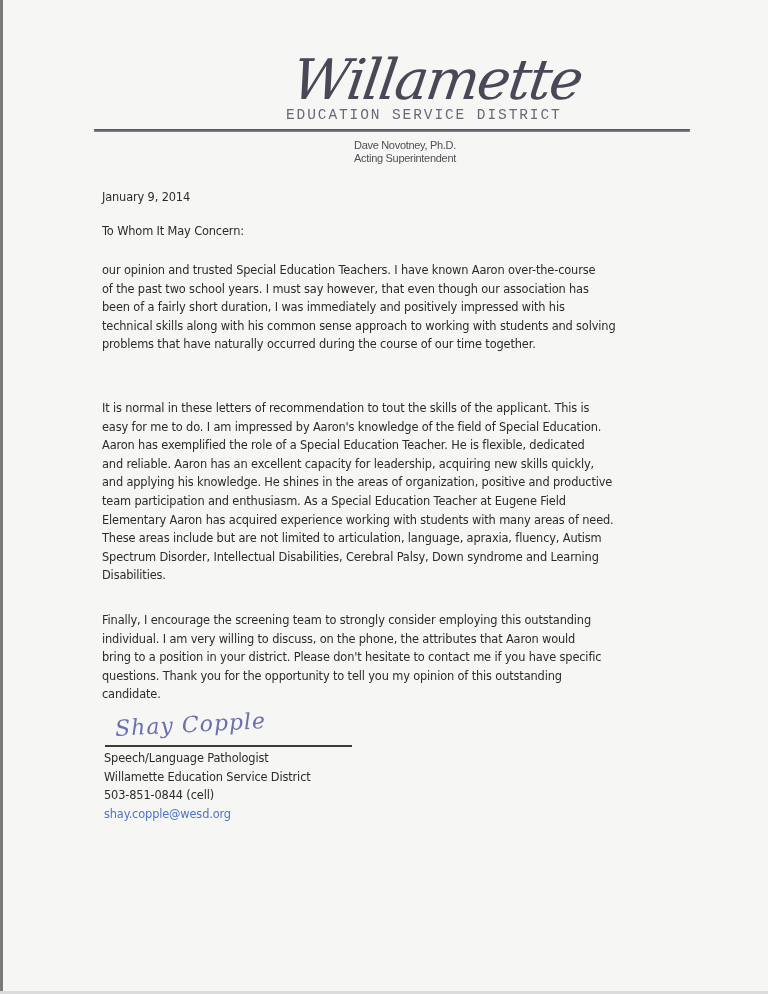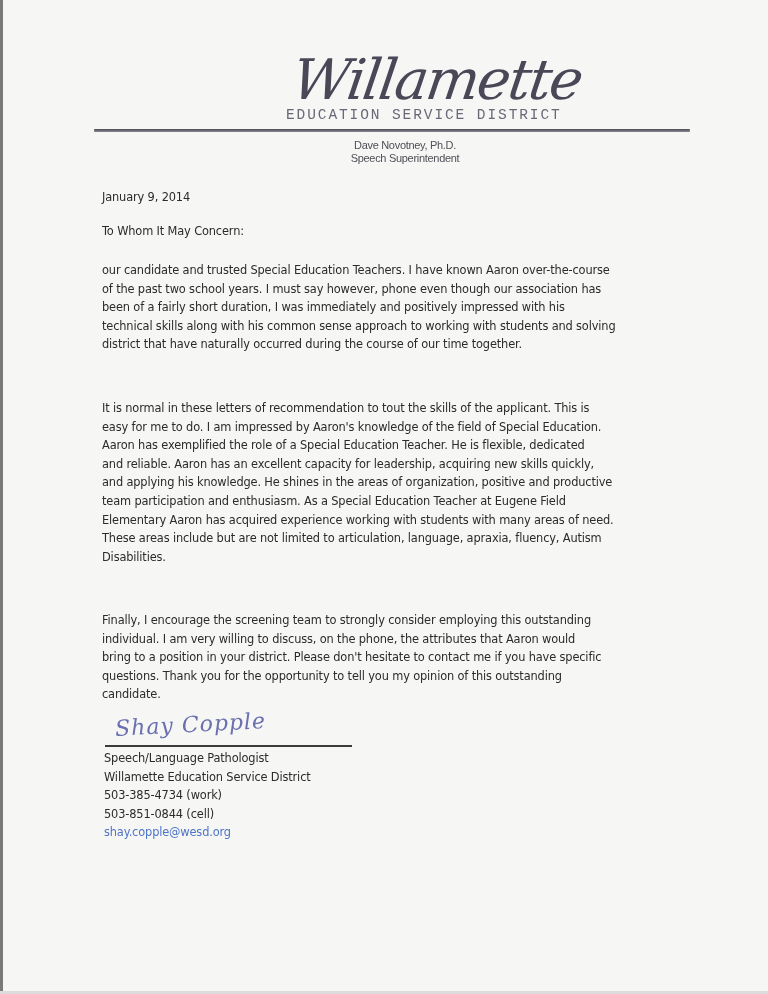--- a/index.html
+++ b/index.html
@@ -134,57 +134,57 @@
 
 <div class="page-edge"></div>
 <div class="page-bottom"></div>
 
 <div>
   <div class="logo-script">Willamette</div>
   <div class="logo-sub">EDUCATION SERVICE DISTRICT</div>
   <div class="header-rule"></div>
   <div class="superintendent">
     <div>Dave Novotney, Ph.D.</div>
-    <div>Speech Superintendent</div>
+    <div>Acting Superintendent</div>
   </div>
 </div>
 
 <div class="text date">January 9, 2014</div>
 <div class="text salutation">To Whom It May Concern:</div>
 
 <div class="text para para1">
-  <span class="line">our candidate and trusted Special Education Teachers.  I have known Aaron over-the-course</span>
-  <span class="line">of the past two school years.  I must say however, phone even though our association has</span>
+  <span class="line">our opinion and trusted Special Education Teachers.  I have known Aaron over-the-course</span>
+  <span class="line">of the past two school years.  I must say however, that even though our association has</span>
   <span class="line">been of a fairly short duration, I was immediately and positively impressed with his</span>
   <span class="line">technical skills along with his common sense approach to working with students and solving</span>
-  <span class="line">district that have naturally occurred during the course of our time together.</span>
+  <span class="line">problems that have naturally occurred during the course of our time together.</span>
 </div>
 
 <div class="text para para2">
   <span class="line">It is normal in these letters of recommendation to tout the skills of the applicant.  This is</span>
   <span class="line">easy for me to do.  I am impressed by Aaron's knowledge of the field of Special Education.</span>
   <span class="line">Aaron has exemplified the role of a Special Education Teacher.  He is flexible, dedicated</span>
   <span class="line">and reliable.  Aaron has an excellent capacity for leadership, acquiring new skills quickly,</span>
   <span class="line">and applying his knowledge.  He shines in the areas of organization, positive and productive</span>
   <span class="line">team participation and enthusiasm.  As a Special Education Teacher at Eugene Field</span>
   <span class="line">Elementary Aaron has acquired experience working with students with many areas of need.</span>
   <span class="line">These areas include but are not limited to articulation, language, apraxia, fluency, Autism</span>
+  <span class="line">Spectrum Disorder, Intellectual Disabilities, Cerebral Palsy, Down syndrome and Learning</span>
   <span class="line">Disabilities.</span>
 </div>
 
 <div class="text para para3">
   <span class="line">Finally, I encourage the screening team to strongly consider employing this outstanding</span>
   <span class="line">individual.  I am very willing to discuss, on the phone, the attributes that Aaron would</span>
   <span class="line">bring to a position in your district.  Please don't hesitate to contact me if you have specific</span>
   <span class="line">questions.  Thank you for the opportunity to tell you my opinion of this outstanding</span>
   <span class="line">candidate.</span>
 </div>
 
 <div class="signature">Shay Copple</div>
 <div class="sig-line"></div>
 
 <div class="sig-block">
   <span class="line">Speech/Language Pathologist</span>
   <span class="line">Willamette Education Service District</span>
-  <span class="line">503-385-4734 (work)</span>
   <span class="line">503-851-0844 (cell)</span>
   <span class="line"><a class="email">shay.copple@wesd.org</a></span>
 </div>
 
 </body></html>

